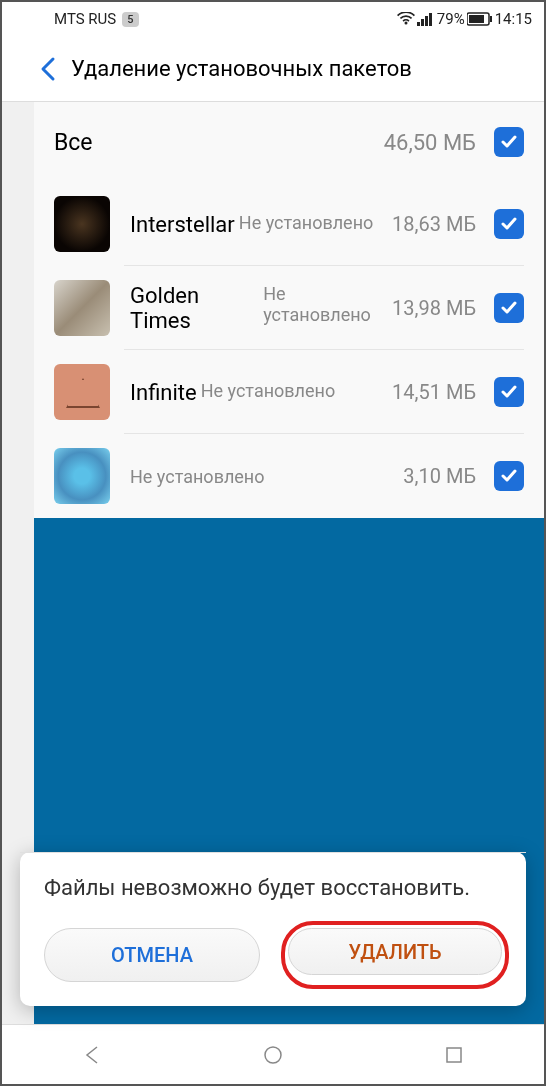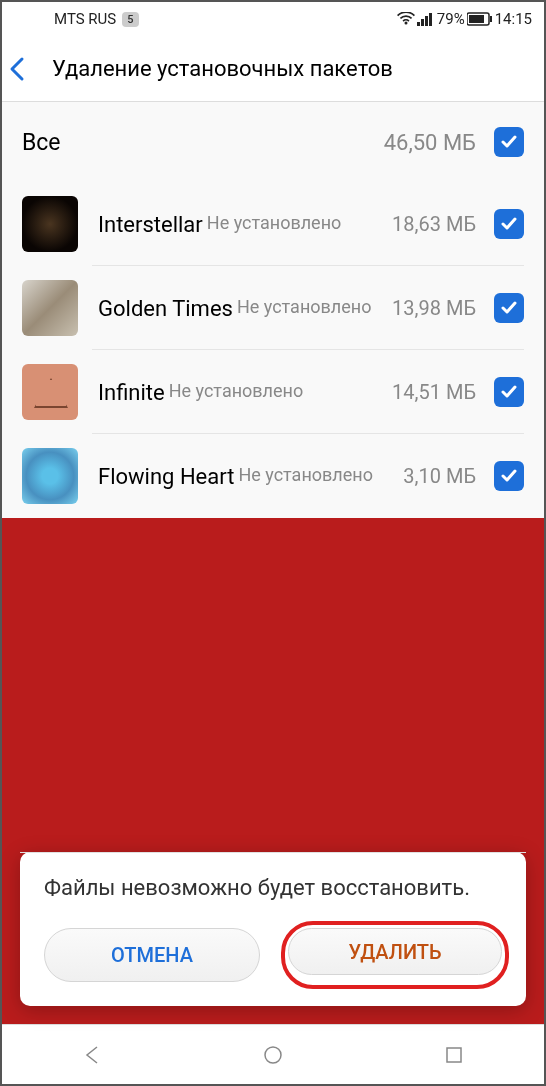--- a/index.html
+++ b/index.html
@@ -51,38 +51,39 @@
     .wifi-icon, .signal-icon, .battery-icon {
       display: inline-flex;
       align-items: center;
     }
     
     .header {
       background: #fff;
       height: 66px;
       display: flex;
       align-items: center;
-      padding: 0 2px;
-      gap: 20px;
+      padding: 0 33px;
+      gap: 8px;
       border-bottom: 1px solid #ddd;
     }
     .back-arrow {
       color: #1e6fd9;
       display: flex;
       align-items: center;
     }
     .header-title {
       font-size: 22px;
       color: #000;
       font-weight: 400;
     }
     
     .content {
       flex: 1;
-      background: #b91c1c;
+      background: #0369a1;
+      margin-left: 32px;
     }
     .all-row {
       height: 80px;
       display: flex;
       align-items: center;
       padding: 0 20px;
       background: #f9f9f9;
     }
     .all-label {
       font-size: 23px;
@@ -349,21 +350,20 @@
     <span class="item-size">14,51 МБ</span>
     <span class="checkbox">
       <svg width="20" height="20" viewBox="0 0 20 20">
             <path d="M4 10 L8 14 L16 5" stroke="#fff" stroke-width="3" fill="none" stroke-linecap="round" stroke-linejoin="round"></path>
           </svg>
     </span>
   </div>
       <div class="item-row">
     <div class="item-icon icon-flowing"></div>
     <div class="item-text">
-      <span class="item-name">Flowing Heart</span>
       <span class="item-status">Не установлено</span>
     </div>
     <span class="item-size">3,10 МБ</span>
     <span class="checkbox">
       <svg width="20" height="20" viewBox="0 0 20 20">
             <path d="M4 10 L8 14 L16 5" stroke="#fff" stroke-width="3" fill="none" stroke-linecap="round" stroke-linejoin="round"></path>
           </svg>
     </span>
   </div>
     </div>

